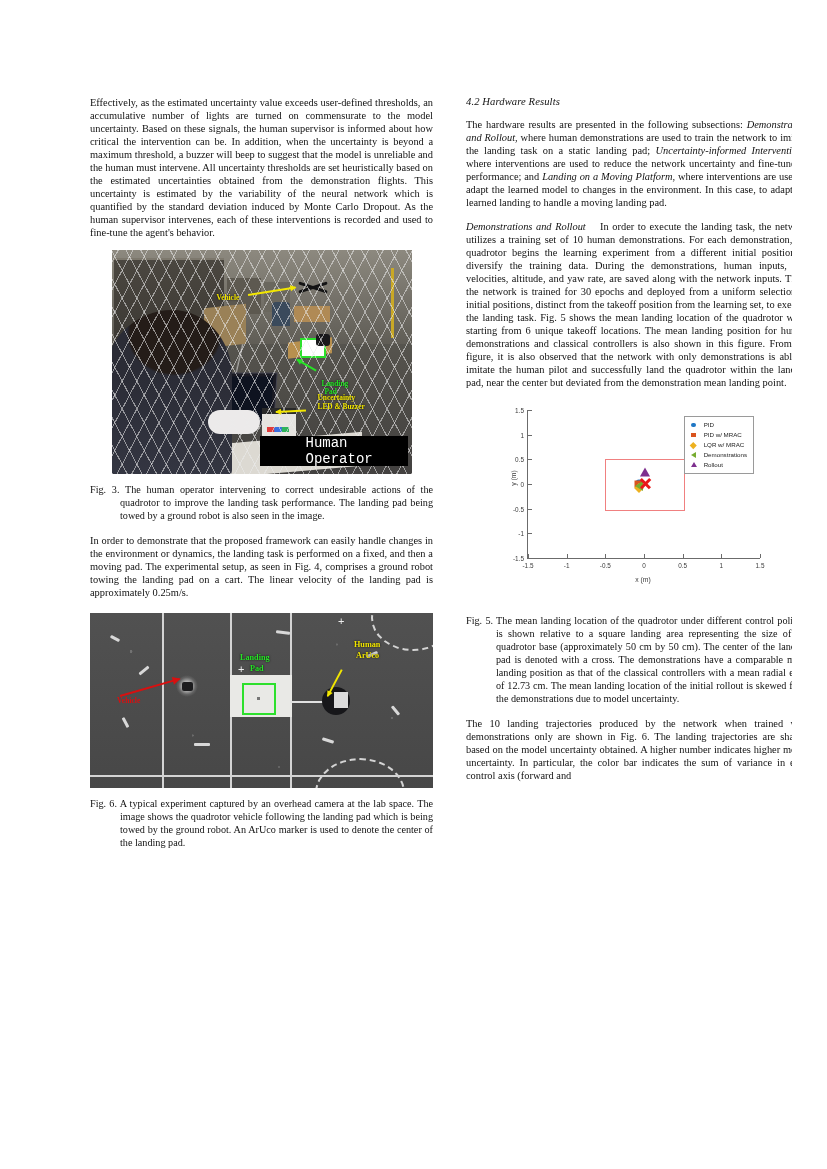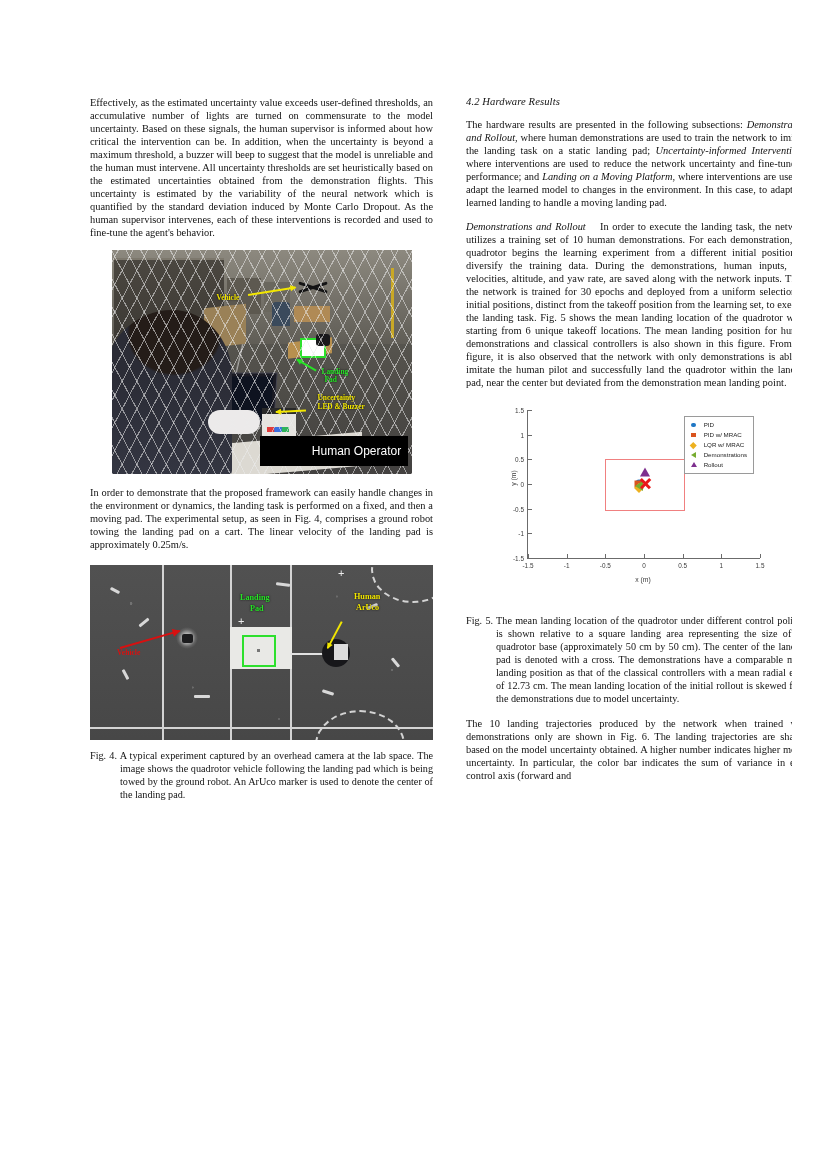--- a/index.html
+++ b/index.html
@@ -148,37 +148,37 @@
   }
   .f3-lines{
     position:absolute; left:0; top:42%; width:100%; height:58%;
     background-image:
       linear-gradient(77deg, transparent 38%, rgba(230,230,230,.75) 38.3%, transparent 38.8%),
       linear-gradient(-77deg, transparent 60%, rgba(230,230,230,.6) 60.3%, transparent 60.8%);
   }
   .f3-pole{ position:absolute; right:18px; top:18px; width:3px; height:70px; background:#c9a826;}
   .lbl { position:absolute; font-family:Liberation Serif, serif; font-weight:bold; line-height:1.05; }
   .lbl-yellow { color:#f2e600; font-size:7.4px; text-shadow:0 0 2px #000; }
-  .lbl-green  { color:#27e227; font-size:7.4px; text-shadow:0 0 2px #000; }
+  .lbl-green  { color:#27e227; font-size:7.4px; text-shadow:0 0 2px #000;margin-top:12px; }
   .arrow { position:absolute; height:1.5px; transform-origin: left center; }
   .arrow.y { background:#f2e600; }
   .arrow.g { background:#27e227; }
   .arrow.r { background:#d81010; height:2px; }
   .arrow:after{
     content:""; position:absolute; right:-1px; top:50%; transform:translateY(-50%);
     border-left:6px solid currentColor; border-top:3.5px solid transparent; border-bottom:3.5px solid transparent;
   }
   .arrow.y:after{ color:#f2e600; }
   .arrow.g:after{ color:#27e227; }
   .arrow.r:after{ color:#d81010; border-left-width:8px; border-top-width:4.5px; border-bottom-width:4.5px;}
   .f3-opbox{
     position:absolute; left:148px; bottom:8px; width:148px; height:30px; background:#000;
     display:flex; align-items:center; justify-content:center;
   }
-  .f3-opbox span{ color:#fff; font-family:Liberation Sans, sans-serif; font-size:12px;padding-left:46px; }
+  .f3-opbox span{ color:#fff; font-family:Liberation Mono, monospace; font-size:14px;padding-left:46px; }
 
   
   .fig4 {
     position:relative; width:343px; height:175px; margin:8px 0 0 0;
     background:#4a4a4a; overflow:hidden;
   }
   .f4-noise{
     position:absolute; inset:0;
     background:
       radial-gradient(circle at 12% 22%, rgba(255,255,255,.20) 0 1.2px, transparent 1.4px),
@@ -309,20 +309,21 @@
 
           <div class="arrow y" style="left:194px; top:160px; width:30px; transform:rotate(177deg);"></div>
           <div class="lbl lbl-yellow" style="left:206px; top:144px;">Uncertainty</div>
           <div class="lbl lbl-yellow" style="left:206px; top:153px;">LED &amp; Buzzer</div>
 
           <div class="f3-opbox">
             <span>Human Operator</span>
           </div>
         </div>
 
+        <p class="caption"><span>Fig. 3.</span> <span>The human operator intervening to correct undesirable actions of the quadrotor to improve the landing task performance. The landing pad being towed by a ground robot is also seen in the image.</span></p>
       </div>
 
       <p class="body">In order to demonstrate that the proposed framework can easily handle changes in the environment or dynamics, the landing task is performed on a fixed, and then a moving pad. The experimental setup, as seen in Fig. 4, comprises a ground robot towing the landing pad on a cart. The linear velocity of the landing pad is approximately 0.25m/s.</p>
 
       <div class="figblock" style="margin-top:14px;">
         <div class="fig4">
           <div class="f4-noise"></div>
 
           <div class="f4-gridv" style="left:72px;"></div>
           <div class="f4-gridv" style="left:140px;"></div>
@@ -354,21 +355,21 @@
           <div class="lbl" style="left:27px; top:84px; color:#d81010; font-size:7.6px;">Vehicle</div>
 
           <div class="lbl lbl-green" style="left:150px; top:29px; font-size:8.2px;">Landing</div>
           <div class="lbl lbl-green" style="left:160px; top:40px; font-size:8.2px;">Pad</div>
 
           <div class="arrow y" style="left:252px; top:56px; width:30px; transform:rotate(118deg);"></div>
           <div class="lbl lbl-yellow" style="left:264px; top:28px; font-size:8.2px;">Human</div>
           <div class="lbl lbl-yellow" style="left:266px; top:39px; font-size:8.2px;">ArUco</div>
         </div>
 
-        <p class="caption"><span>Fig. 4.</span> <span>A typical experiment captured by an overhead camera at the lab space. The image shows the quadrotor vehicle following the landing pad which is being towed by the ground robot. An ArUco marker is used to denote the center of the landing pad.</span></p>
+        <p class="caption"><span>Fig. 6.</span> <span>A typical experiment captured by an overhead camera at the lab space. The image shows the quadrotor vehicle following the landing pad which is being towed by the ground robot. An ArUco marker is used to denote the center of the landing pad.</span></p>
       </div>
 
     </div>
 
     <div class="col">
 
       <h2 class="sec-head">4.2 Hardware Results</h2>
 
       <p class="body"><span>The hardware results are presented in the following subsections: </span><span class="it">Demonstration and Rollout</span><span>, where human demonstrations are used to train the network to imitate the landing task on a static landing pad; </span><span class="it">Uncertainty-informed Interventions</span><span>, where interventions are used to reduce the network uncertainty and fine-tune its performance; and </span><span class="it">Landing on a Moving Platform</span><span>, where interventions are used to adapt the learned model to changes in the environment. In this case, to adapt the learned landing to handle a moving landing pad.</span></p>
 

